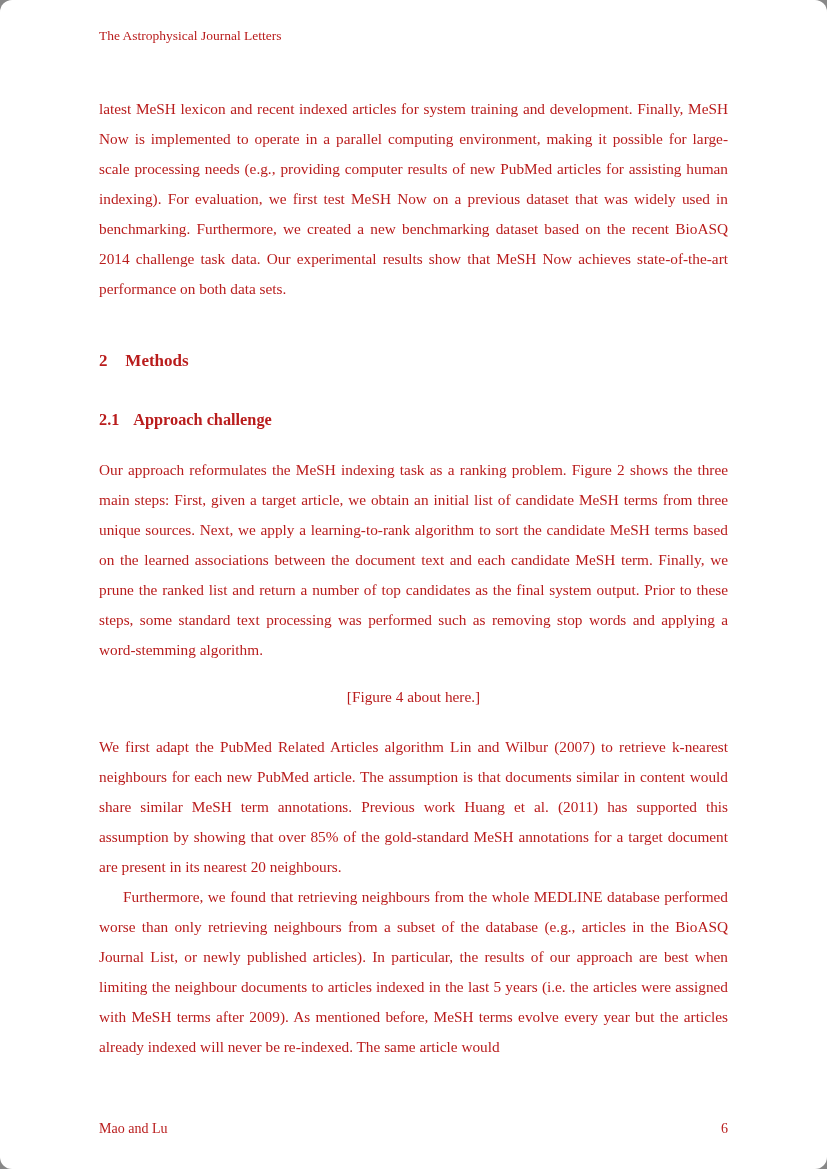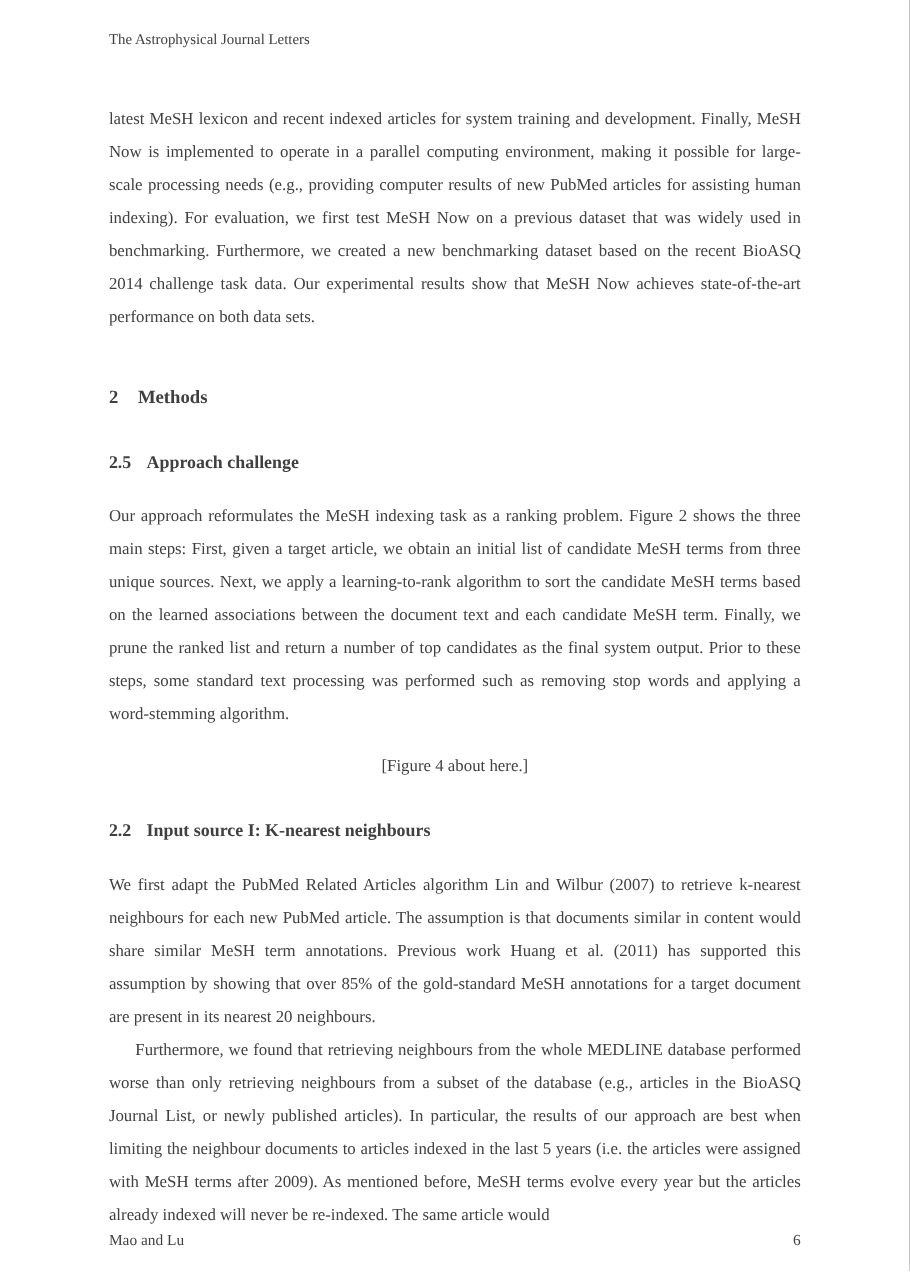--- a/index.html
+++ b/index.html
@@ -6,25 +6,26 @@
     margin: 0;
     padding: 0;
     background: #888;
   }
   .page {
     position: relative;
     width: 827px;
     height: 1169px;
     margin: 0 auto;
     background: #ffffff;
-    color: #404040;
+    color: #b91c1c;
     font-family: "Liberation Serif", "DejaVu Serif", serif;
     overflow: hidden;
     box-sizing: border-box;
     padding: 28px 99px 0 99px;
+    border-radius: 12px;
   }
   .running-header {
     font-size: 13.5px;
     line-height: 16px;
     text-align: left;
   }
   .body-para {
     font-size: 15.3px;
     line-height: 30px;
     text-align: justify;
@@ -74,30 +75,27 @@
 
   <div class="running-header">The Astrophysical Journal Letters</div>
 
   <p class="body-para para-intro">latest MeSH lexicon and recent indexed articles for system training and development. Finally, MeSH Now is implemented to operate in a parallel computing environment, making it possible for large-scale processing needs (e.g., providing computer results of new PubMed articles for assisting human indexing). For evaluation, we first test MeSH Now on a previous dataset that was widely used in benchmarking. Furthermore, we created a new benchmarking dataset based on the recent BioASQ 2014 challenge task data. Our experimental results show that MeSH Now achieves state-of-the-art performance on both data sets.</p>
 
   <h1 class="section-heading">
     <span class="sec-num">2</span><span>Methods</span>
   </h1>
 
   <h2 class="subsection-heading">
-    <span class="sec-num">2.5</span><span>Approach challenge</span>
+    <span class="sec-num">2.1</span><span>Approach challenge</span>
   </h2>
 
   <p class="body-para para-approach">Our approach reformulates the MeSH indexing task as a ranking problem. Figure 2 shows the three main steps: First, given a target article, we obtain an initial list of candidate MeSH terms from three unique sources. Next, we apply a learning-to-rank algorithm to sort the candidate MeSH terms based on the learned associations between the document text and each candidate MeSH term. Finally, we prune the ranked list and return a number of top candidates as the final system output. Prior to these steps, some standard text processing was performed such as removing stop words and applying a word-stemming algorithm.</p>
 
   <div class="figure-placeholder">[Figure 4 about here.]</div>
 
-  <h2 class="subsection-heading sub22">
-    <span class="sec-num">2.2</span><span>Input source I: K-nearest neighbours</span>
-  </h2>
 
   <p class="body-para para-knn1">We first adapt the PubMed Related Articles algorithm Lin and Wilbur (2007) to retrieve k-nearest neighbours for each new PubMed article. The assumption is that documents similar in content would share similar MeSH term annotations. Previous work Huang et al. (2011) has supported this assumption by showing that over 85% of the gold-standard MeSH annotations for a target document are present in its nearest 20 neighbours.</p>
 
   <p class="body-para para-knn2">Furthermore, we found that retrieving neighbours from the whole MEDLINE database performed worse than only retrieving neighbours from a subset of the database (e.g., articles in the BioASQ Journal List, or newly published articles). In particular, the results of our approach are best when limiting the neighbour documents to articles indexed in the last 5 years (i.e. the articles were assigned with MeSH terms after 2009). As mentioned before, MeSH terms evolve every year but the articles already indexed will never be re-indexed. The same article would</p>
 
   <div class="page-footer">
     <span>Mao and Lu</span>
     <span>6</span>
   </div>
 

